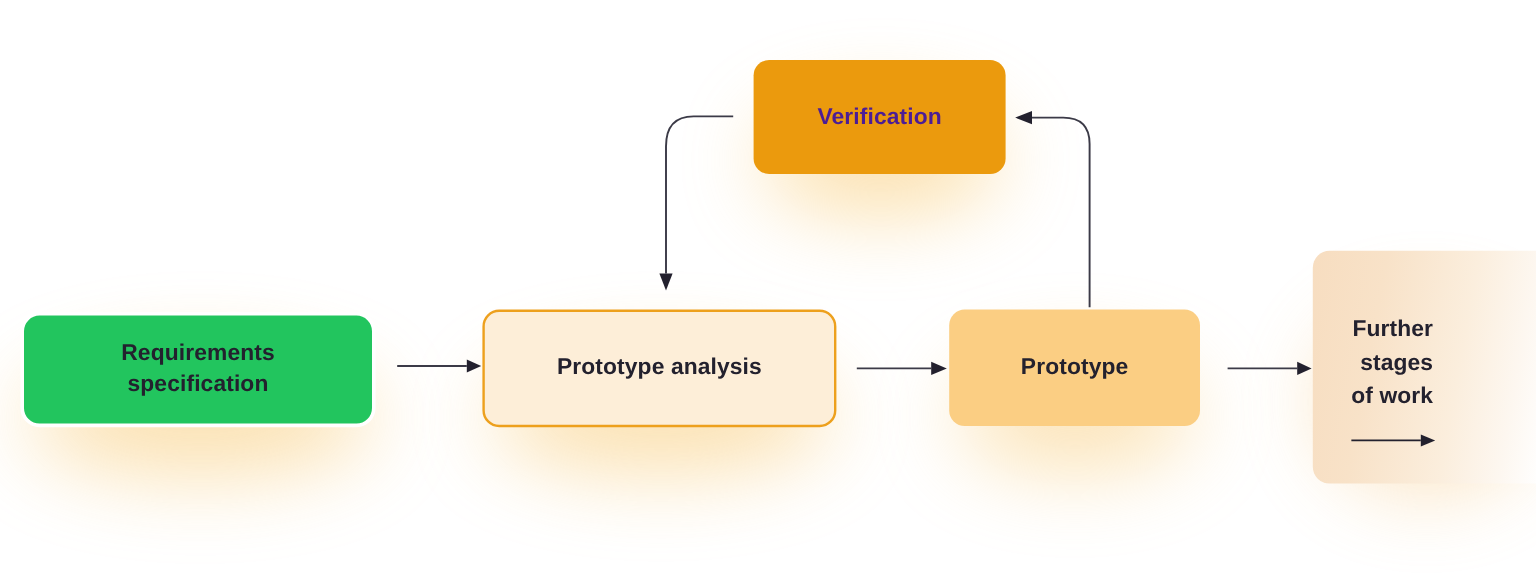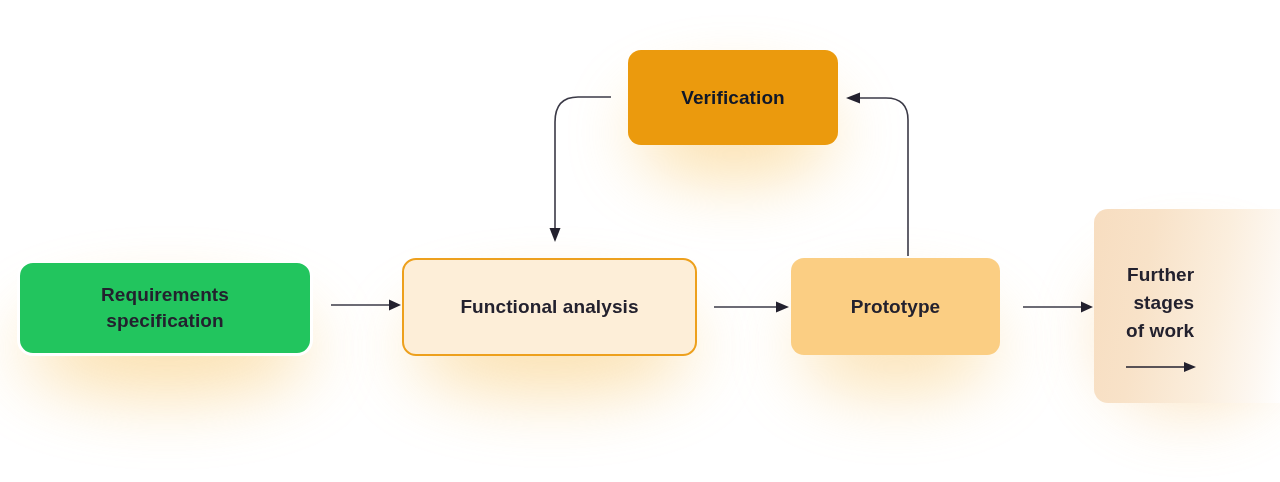--- a/index.html
+++ b/index.html
@@ -69,21 +69,21 @@
     font-size: 19px;
   }
 
   
   #node-verification {
     left: 628px;
     top: 50px;
     width: 210px;
     height: 95px;
     background: #eb9a0d;
-    color: #0f172a;
+    color: #4c1d95;
     border-radius: 13px;
     font-size: 19px;
   }
 
   
   #node-prototype {
     left: 791px;
     top: 258px;
     width: 209px;
     height: 97px;
@@ -150,21 +150,21 @@
   <div class="glow" style="left:1100px; top:260px; width:178px; height:150px; background:#f6c376; opacity:.45;"></div>
 
   <div class="node" id="node-requirements">
     <div>
       <span>Requirements</span><br>
       <span>specification</span>
     </div>
   </div>
 
   <div class="node" id="node-functional">
-    <span>Functional analysis</span>
+    <span>Prototype analysis</span>
   </div>
 
   <div class="node" id="node-verification">
     <span>Verification</span>
   </div>
 
   <div class="node" id="node-prototype">
     <span>Prototype</span>
   </div>
 

